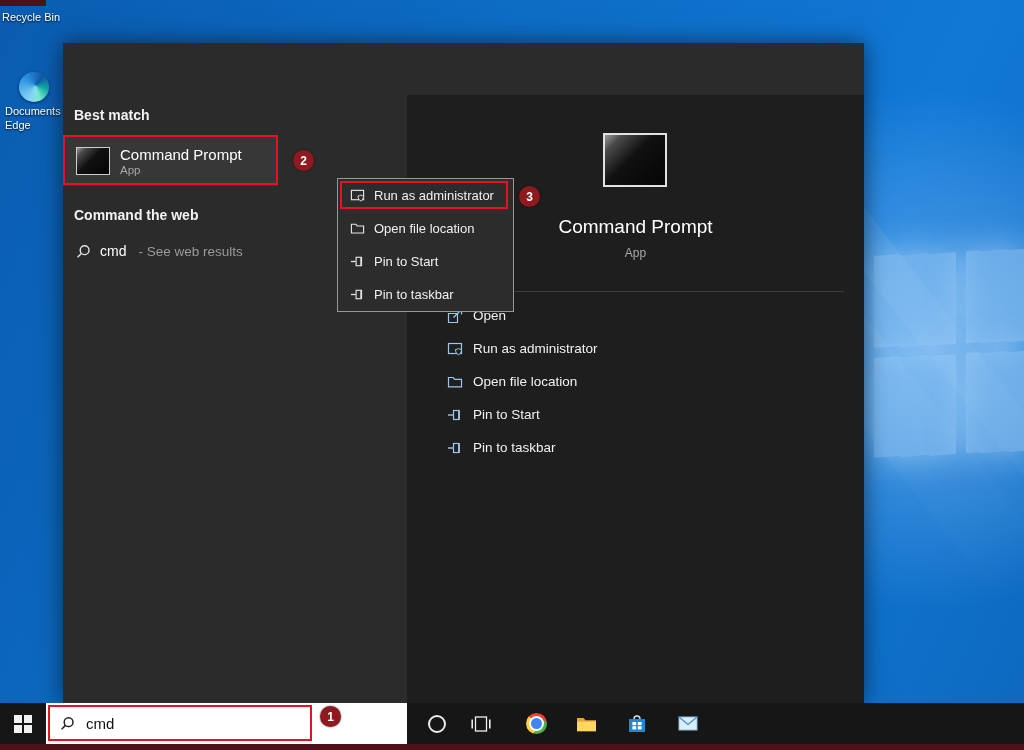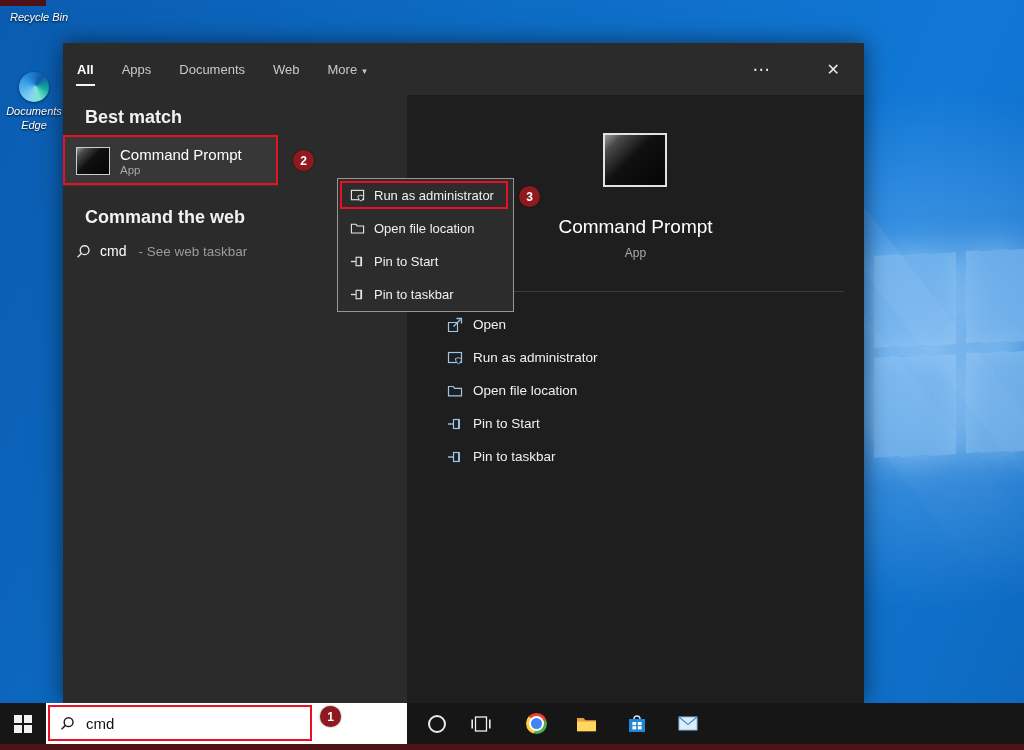--- a/index.html
+++ b/index.html
@@ -16,22 +16,22 @@
   .beam.b2{left:930px;top:40px;width:40px;height:620px;}
   .pane{position:absolute;background:rgba(190,224,252,.38);box-shadow:0 0 34px rgba(195,228,255,.55);
     transform:skewY(-2deg);pointer-events:none;}
   .p1{left:874px;top:254px;width:82px;height:92px;}
   .p2{left:966px;top:250px;width:58px;height:92px;}
   .p3{left:874px;top:356px;width:82px;height:100px;}
   .p4{left:966px;top:352px;width:58px;height:100px;}
   .top-maroon{position:absolute;left:0;top:0;width:46px;height:6px;background:#4e1115;z-index:3;}
 
   
-  .desk-label{color:#fff;font-size:11px;text-align:center;line-height:1.25;
-    text-shadow:0 1px 2px rgba(0,0,0,.9);font-style:italic;}
+  .desk-label{color:#fff;font-size:11px;line-height:1.25;
+    text-shadow:0 1px 2px rgba(0,0,0,.9);}
   .recycle-wrap{position:absolute;left:2px;top:11px;width:74px;z-index:2;}
   .edge-wrap{position:absolute;left:12px;top:72px;width:44px;z-index:2;}
   .edge-glyph{width:30px;height:30px;margin:0 auto;border-radius:50%;
     background:conic-gradient(from 200deg at 55% 45%, #86d7f5, #2a8fe0 30%, #1259a8 55%, #14b1a6 75%, #7ee8d2 90%, #86d7f5);
     box-shadow:0 1px 3px rgba(0,0,0,.5);}
   .edge-label{position:absolute;top:33px;left:-7px;width:58px;}
 
   
   .flyout{position:absolute;left:63px;top:43px;width:801px;height:660px;background:#2b2b2b;
     z-index:10;box-shadow:0 0 22px rgba(0,0,0,.55);}
@@ -39,42 +39,42 @@
     padding:0 14px;gap:28px;}
   .tab{font-size:13px;color:#c9c9c9;cursor:default;position:relative;white-space:nowrap;}
   .tab.active{color:#fff;font-weight:700;}
   .tab.active::after{content:"";position:absolute;left:-1px;right:-1px;bottom:-9px;height:2px;background:#f5f5f5;}
   .tab .caret{font-size:9px;margin-left:5px;color:#c9c9c9;}
   .tb-spacer{flex:1;}
   .tb-ellipsis{color:#e8e8e8;font-size:17px;letter-spacing:1px;margin-right:28px;}
   .tb-close{color:#e8e8e8;font-size:16px;margin-right:10px;}
 
   .left-col{position:absolute;left:0;top:52px;width:344px;bottom:0;}
-  .sec-h{position:absolute;left:22px;font-size:18px;font-weight:700;color:#f2f2f2;}
+  .sec-h{position:absolute;left:11px;font-size:14px;font-weight:700;color:#f2f2f2;}
   .sec-h.best{top:12px;}
   .sec-h.web{top:112px;}
   .bm-row{position:absolute;left:0;top:41px;width:215px;height:50px;background:#373737;
     display:flex;align-items:center;padding-left:13px;gap:10px;}
   .cmd-ico{background:linear-gradient(135deg,#9a9a9a 0%,#4a4a4a 16%,#101010 45%,#050505 100%);
     border:1px solid #cdcdcd;flex:0 0 auto;}
   .cmd-ico.sm{width:34px;height:28px;}
   .bm-title{font-size:15px;color:#fff;line-height:1.25;}
   .bm-sub{font-size:11.5px;color:#a8a8a8;}
   .web-row{position:absolute;left:0;top:141px;width:100%;height:30px;display:flex;align-items:center;
     padding-left:13px;gap:9px;}
   .web-q{font-size:14px;color:#fff;}
   .web-sfx{font-size:13.5px;color:#9a9a9a;margin-left:3px;}
 
   .right-col{position:absolute;left:344px;top:52px;right:0;bottom:0;background:#1e1e1e;--bg:#1e1e1e;}
   .cmd-ico.lg{position:absolute;left:196px;top:38px;width:64px;height:54px;border:2px solid #e2e2e2;}
   .pv-title{position:absolute;left:0;top:121px;width:100%;text-align:center;font-size:19px;color:#fff;}
   .pv-sub{position:absolute;left:0;top:151px;width:100%;text-align:center;font-size:12px;color:#a8a8a8;}
   .pv-div{position:absolute;left:20px;right:20px;top:196px;height:1px;background:#3c3c3c;}
   .pv-actions{position:absolute;left:0;right:0;top:213px;color:#9dc6e8;}
-  .pv-row{display:flex;align-items:center;height:33px;padding-left:40px;gap:10px;}
+  .pv-row{display:flex;align-items:flex-start;height:33px;padding-left:40px;gap:10px;}
   .pv-row .lbl{font-size:13.5px;color:#f0f0f0;}
   .icon16{width:16px;height:16px;flex:0 0 auto;display:block;}
   .icon15{width:15px;height:15px;flex:0 0 auto;display:block;}
   .shield{fill:var(--bg);stroke:currentColor;stroke-width:1;}
 
   .cmenu{position:absolute;left:274px;top:135px;width:177px;background:#2c2c2c;--bg:#2c2c2c;
     border:1px solid #979797;z-index:20;color:#e6e6e6;}
   .cm-row{display:flex;align-items:center;height:33px;padding-left:12px;gap:9px;}
   .cm-row .lbl{font-size:13px;color:#f0f0f0;}
 
@@ -121,51 +121,41 @@
   <div class="recycle-wrap">
     <div class="desk-label">Recycle Bin</div>
   </div>
   <div class="edge-wrap">
     <div class="edge-glyph"></div>
     <div class="desk-label edge-label">Documents Edge</div>
   </div>
 
   <div class="flyout">
 
-    <div class="tabbar">
-      <span class="tab active">All</span>
-      <span class="tab">Apps</span>
-      <span class="tab">Documents</span>
-      <span class="tab">Web</span>
-      <span class="tab"><span>More</span><span class="caret">▾</span></span>
-      <span class="tb-spacer"></span>
-      <span class="tb-ellipsis">⋯</span>
-      <span class="tb-close">✕</span>
-    </div>
 
     <div class="left-col">
       <div class="sec-h best">Best match</div>
 
       <div class="bm-row">
         <div class="cmd-ico sm"></div>
         <div>
           <div class="bm-title">Command Prompt</div>
           <div class="bm-sub">App</div>
         </div>
       </div>
 
       <div class="sec-h web">Command the web</div>
 
       <div class="web-row">
         <svg class="icon15" viewBox="0 0 15 15">
           <circle cx="8.6" cy="6.2" r="4.4" fill="none" stroke="#e6e6e6" stroke-width="1.4"></circle>
           <line x1="5.4" y1="9.4" x2="1.6" y2="13.2" stroke="#e6e6e6" stroke-width="1.4"></line>
         </svg>
         <span class="web-q">cmd</span>
-        <span class="web-sfx">- See web taskbar</span>
+        <span class="web-sfx">- See web results</span>
       </div>
     </div>
 
     <div class="right-col">
       <div class="cmd-ico lg"></div>
       <div class="pv-title">Command Prompt</div>
       <div class="pv-sub">App</div>
       <div class="pv-div"></div>
 
       <div class="pv-actions">

